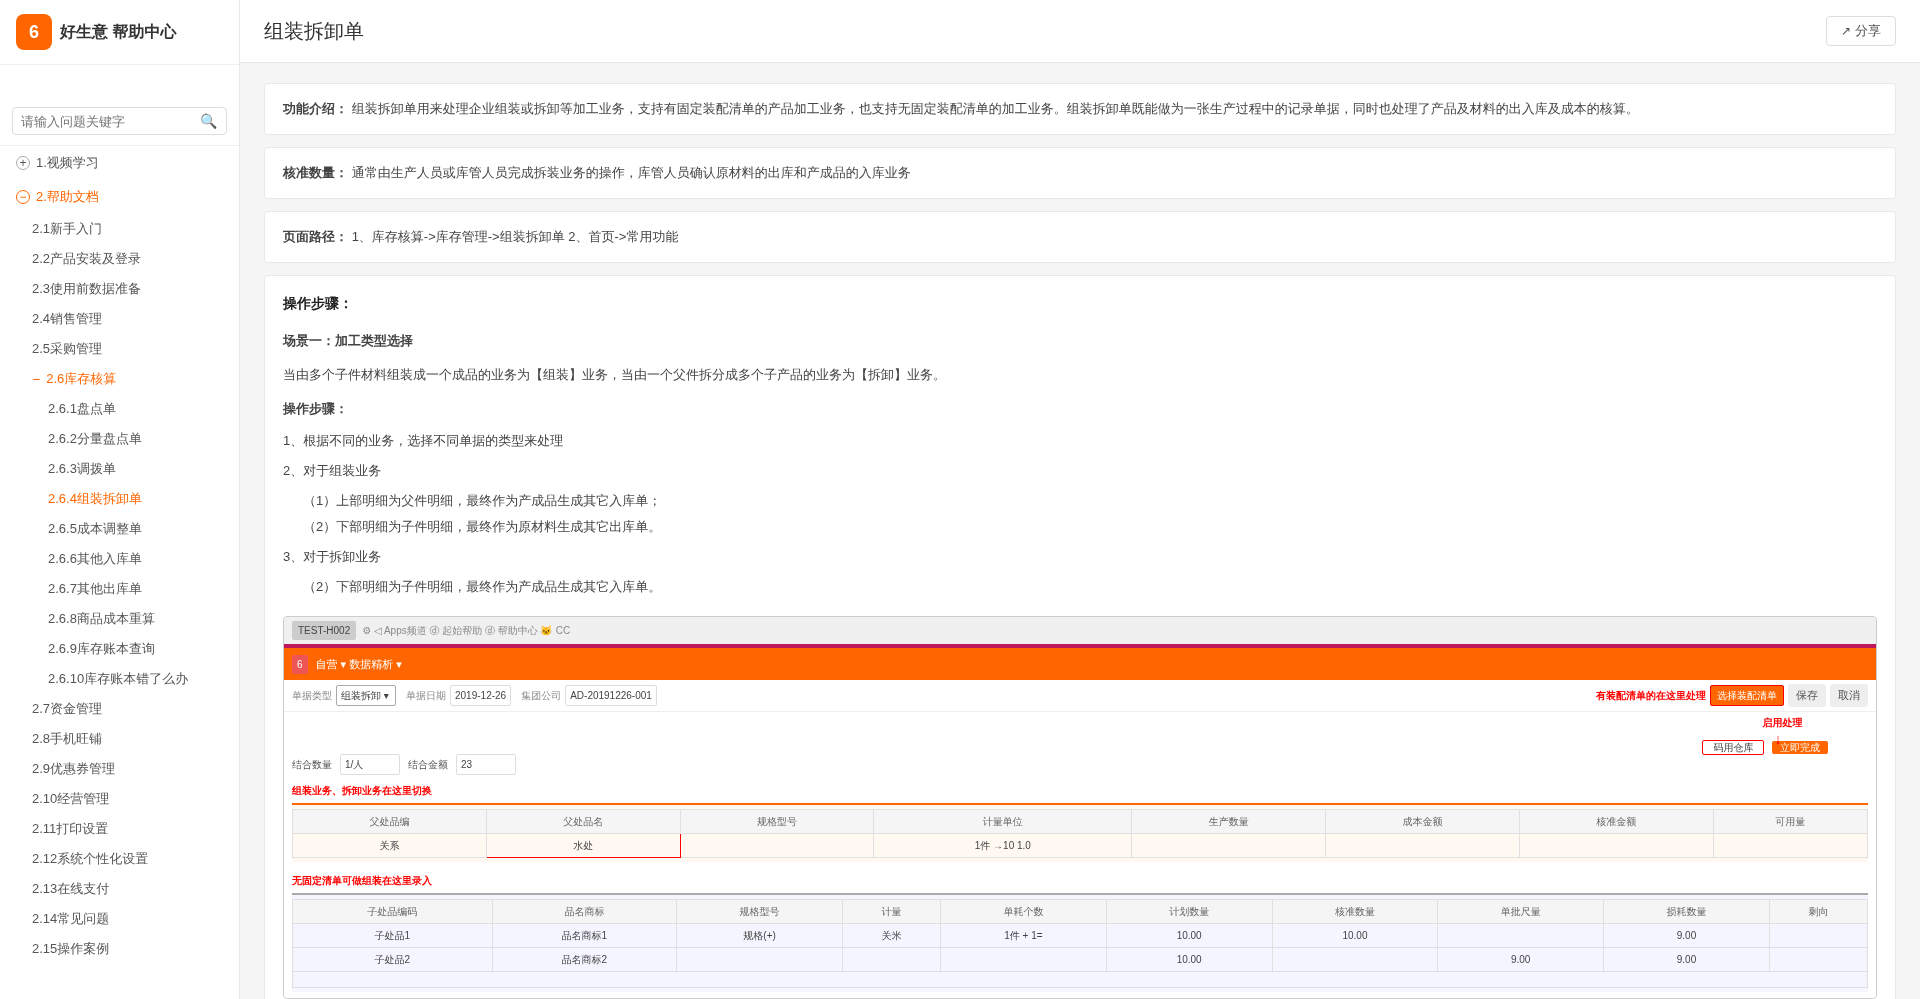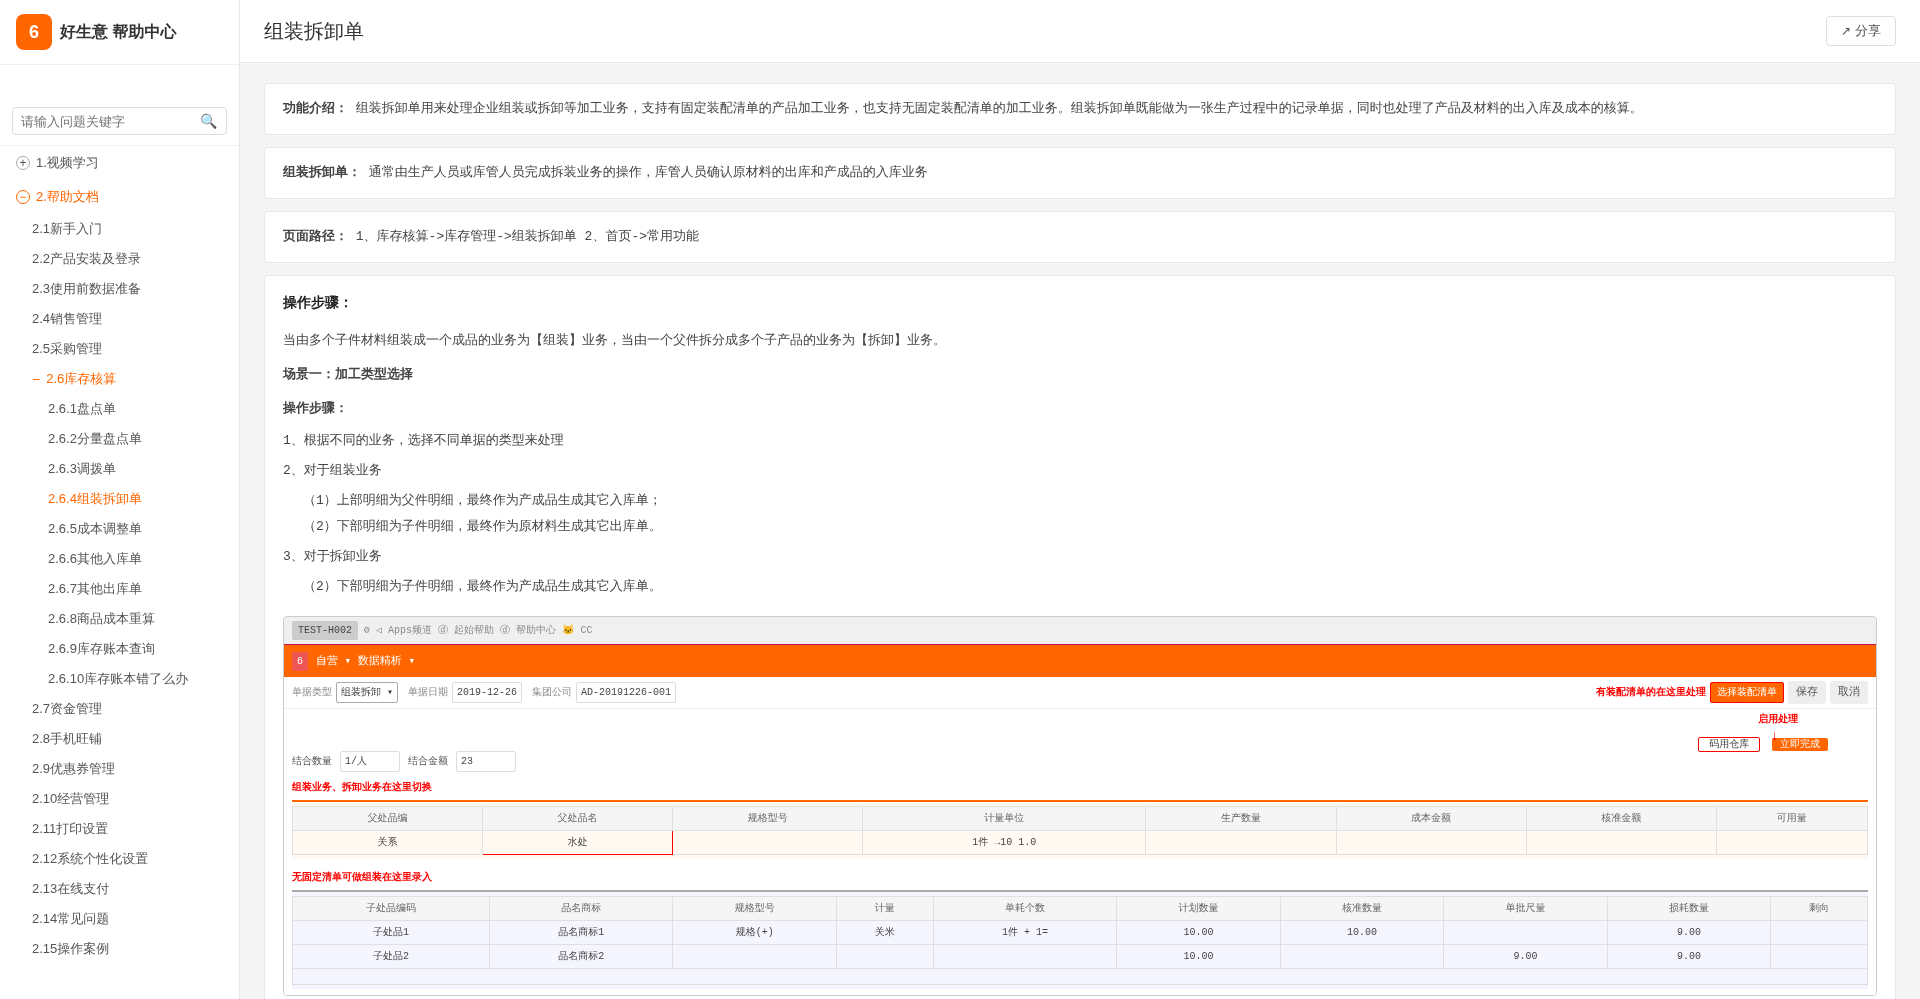--- a/index.html
+++ b/index.html
@@ -170,21 +170,20 @@
     
     .content-block {
       background: #fff;
       border: 1px solid #e8e8e8;
       border-radius: 4px;
       padding: 14px 18px;
       margin-bottom: 12px;
       font-size: 13px;
       line-height: 1.7;
       color: #444;
-      font-family: Liberation Mono, monospace;
     }
     
     .section-title {
       font-size: 14px;
       font-weight: bold;
       color: #222;
       margin-bottom: 12px;
     }
     
     .step-content {
@@ -200,21 +199,21 @@
       background: #e8e8e8;
       border: 1px solid #ccc;
       border-radius: 4px;
       overflow: hidden;
       margin-top: 16px;
       position: relative;
     }
     
     .mock-browser {
       background: #f0f0f0;
-      border-bottom: 1px solid #be185d;
+      border-bottom: 4px solid #be185d;
       padding: 4px 8px;
       display: flex;
       align-items: center;
       gap: 6px;
       font-size: 11px;
     }
     
     .mock-browser-body {
       background: #fff;
       min-height: 260px;
@@ -377,38 +376,38 @@
   </div>
 
   <div id="content-area">
 
     <div class="content-block">
       <span style="font-weight:bold;">功能介绍：</span>
       <span>组装拆卸单用来处理企业组装或拆卸等加工业务，支持有固定装配清单的产品加工业务，也支持无固定装配清单的加工业务。组装拆卸单既能做为一张生产过程中的记录单据，同时也处理了产品及材料的出入库及成本的核算。</span>
     </div>
 
     <div class="content-block">
-      <span style="font-weight:bold;">组装拆卸单：</span>
+      <span style="font-weight:bold;">核准数量：</span>
       <span>通常由生产人员或库管人员完成拆装业务的操作，库管人员确认原材料的出库和产成品的入库业务</span>
     </div>
 
     <div class="content-block">
       <span style="font-weight:bold;">页面路径：</span>
       <span>1、库存核算-&gt;库存管理-&gt;组装拆卸单 2、首页-&gt;常用功能</span>
     </div>
 
     <div class="content-block" style="padding:16px 18px;">
       <div class="section-title">操作步骤：</div>
 
       <div class="step-content">
         <div style="margin-bottom:8px;">
+          <span style="font-weight:bold;">场景一：加工类型选择</span>
+        </div>
+        <div style="margin-bottom:8px;">
           <span>当由多个子件材料组装成一个成品的业务为【组装】业务，当由一个父件拆分成多个子产品的业务为【拆卸】业务。</span>
-        </div>
-        <div style="margin-bottom:8px;">
-          <span style="font-weight:bold;">场景一：加工类型选择</span>
         </div>
 
         <div style="margin-bottom:6px;">
           <span style="font-weight:bold;">操作步骤：</span>
         </div>
 
         <div style="margin-bottom:4px;">
           <span>1、根据不同的业务，选择不同单据的类型来处理</span>
         </div>
 

